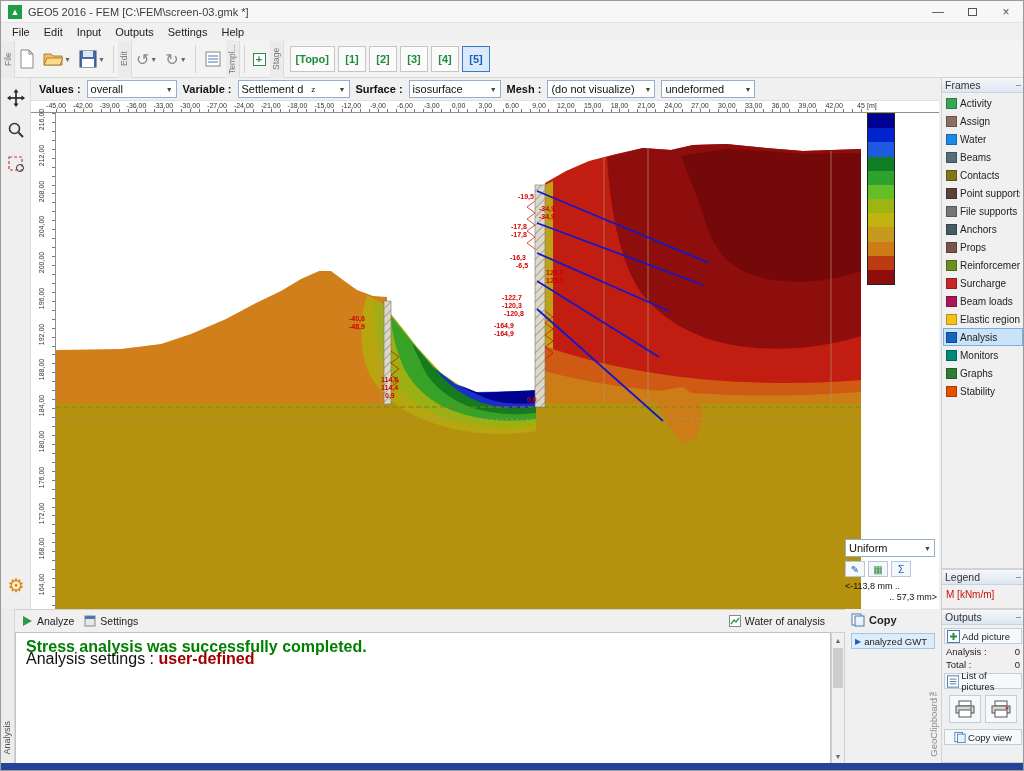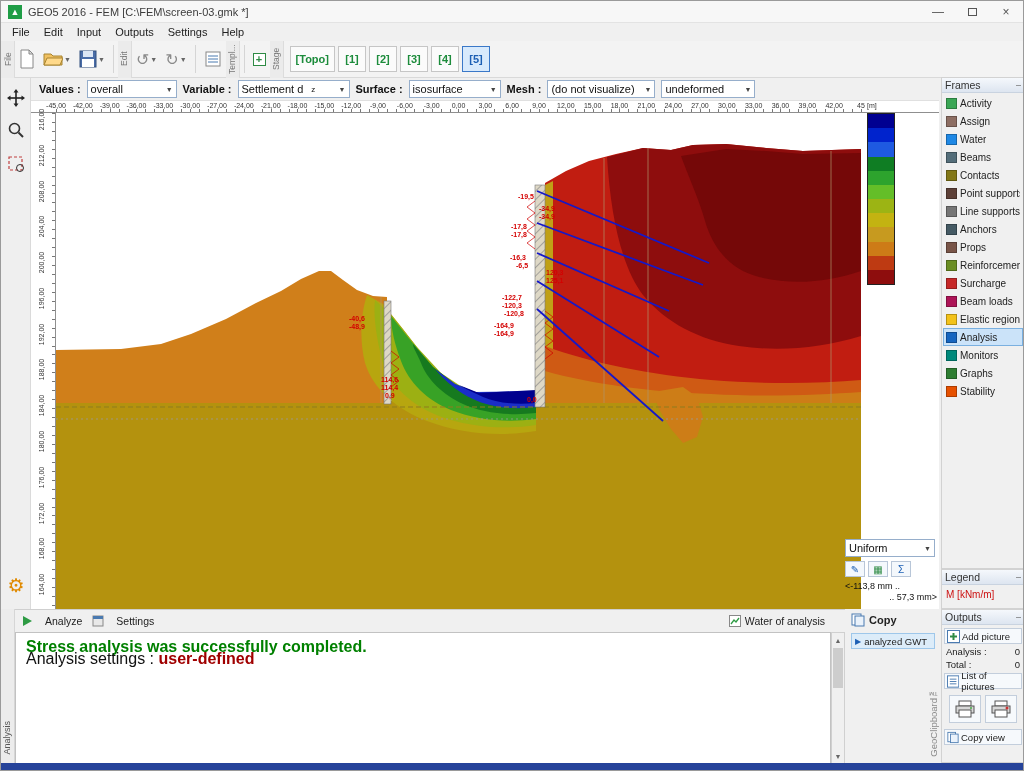--- a/index.html
+++ b/index.html
@@ -90,21 +90,21 @@
   .op-row{display:flex;font-size:9.5px;color:#222;padding:2px 4px 0 4px;}
   .op-count{margin-left:auto;}
   .printer-row{display:flex;gap:4px;justify-content:center;margin-top:6px;}
   .printer-btn{width:32px;height:28px;border:1px solid #c3cedc;background:#f6f9fc;display:flex;align-items:center;justify-content:center;}
 
   
   .analysis-tab{position:absolute;left:0;top:608px;width:14px;height:154px;background:#ececec;border-right:1px solid #d6d6d6;}
   .analysis-tab span{position:absolute;bottom:8px;left:1px;writing-mode:vertical-rl;transform:rotate(180deg);font-size:9px;color:#555;}
   .bottom-panel{position:absolute;left:14px;top:608px;width:830px;height:154px;background:#f0f0f0;border-top:1px solid #cfcfcf;}
   .bp-toolbar{height:22px;display:flex;align-items:center;padding:0 6px;gap:10px;}
-  .bp-btn{display:flex;align-items:flex-end;gap:12px;font-size:10.5px;color:#222;}
+  .bp-btn{display:flex;align-items:flex-end;gap:4px;font-size:10.5px;color:#222;}
   .bp-course{margin-left:auto;display:flex;align-items:center;gap:4px;font-size:10.5px;color:#222;margin-right:14px;}
   .results-box{position:absolute;left:0;top:22px;width:816px;height:132px;background:#fff;border:1px solid #c2c2c2;padding:8px 0 0 10px;}
   .res-line{font-size:16px;color:#111;line-height:12px;}
   .res-line.success{color:#008000;font-weight:bold;}
   .res-value{color:#a00000;font-weight:bold;}
   .vscroll{position:absolute;right:0;top:22px;width:14px;height:132px;background:#f0f0f0;border:1px solid #d0d0d0;}
   .vs-btn{height:14px;display:flex;align-items:center;justify-content:center;font-size:7px;color:#666;}
   .vs-thumb{position:absolute;left:1px;top:15px;width:10px;height:40px;background:#cdcdcd;}
 
   .copy-panel{position:absolute;left:846px;top:608px;width:92px;height:154px;background:#f0f0f0;}
@@ -454,21 +454,21 @@
         <div class="frame-item">
           <span class="f-icon" style="background: rgb(130, 119, 23);"></span>
           <span class="f-label">Contacts</span>
         </div>
         <div class="frame-item">
           <span class="f-icon" style="background: rgb(93, 64, 55);"></span>
           <span class="f-label">Point supports</span>
         </div>
         <div class="frame-item">
           <span class="f-icon" style="background: rgb(117, 117, 117);"></span>
-          <span class="f-label">Line supports</span>
+          <span class="f-label">File supports</span>
         </div>
         <div class="frame-item">
           <span class="f-icon" style="background: rgb(69, 90, 100);"></span>
           <span class="f-label">Anchors</span>
         </div>
         <div class="frame-item">
           <span class="f-icon" style="background: rgb(121, 85, 72);"></span>
           <span class="f-label">Props</span>
         </div>
         <div class="frame-item">
@@ -555,21 +555,21 @@
       </div>
       <div class="printer-btn">
         <svg width="20" height="18" viewBox="0 0 20 18">
             <rect x="4" y="1" width="12" height="5" fill="#fff" stroke="#555"></rect>
             <rect x="1" y="6" width="18" height="7" fill="#d8d8d8" stroke="#555"></rect>
             <rect x="4" y="10" width="12" height="7" fill="#fff" stroke="#555"></rect>
             <circle cx="16" cy="8" r="1.5" fill="#c33"></circle>
           </svg>
       </div>
     </div>
-    <div class="op-btn" style="margin-top:6px;">
+    <div class="op-btn" style="margin-top:6px;justify-content:center;">
       <svg width="12" height="13" viewBox="0 0 14 14">
           <rect x="1" y="1" width="9" height="11" fill="#fff" stroke="#4a7ab0"></rect>
           <rect x="4" y="3" width="9" height="10" fill="#eaf2fb" stroke="#4a7ab0"></rect>
         </svg>
       <span>Copy view</span>
     </div>
   </div>
 
   <div class="analysis-tab">
       <span>Analysis</span>

